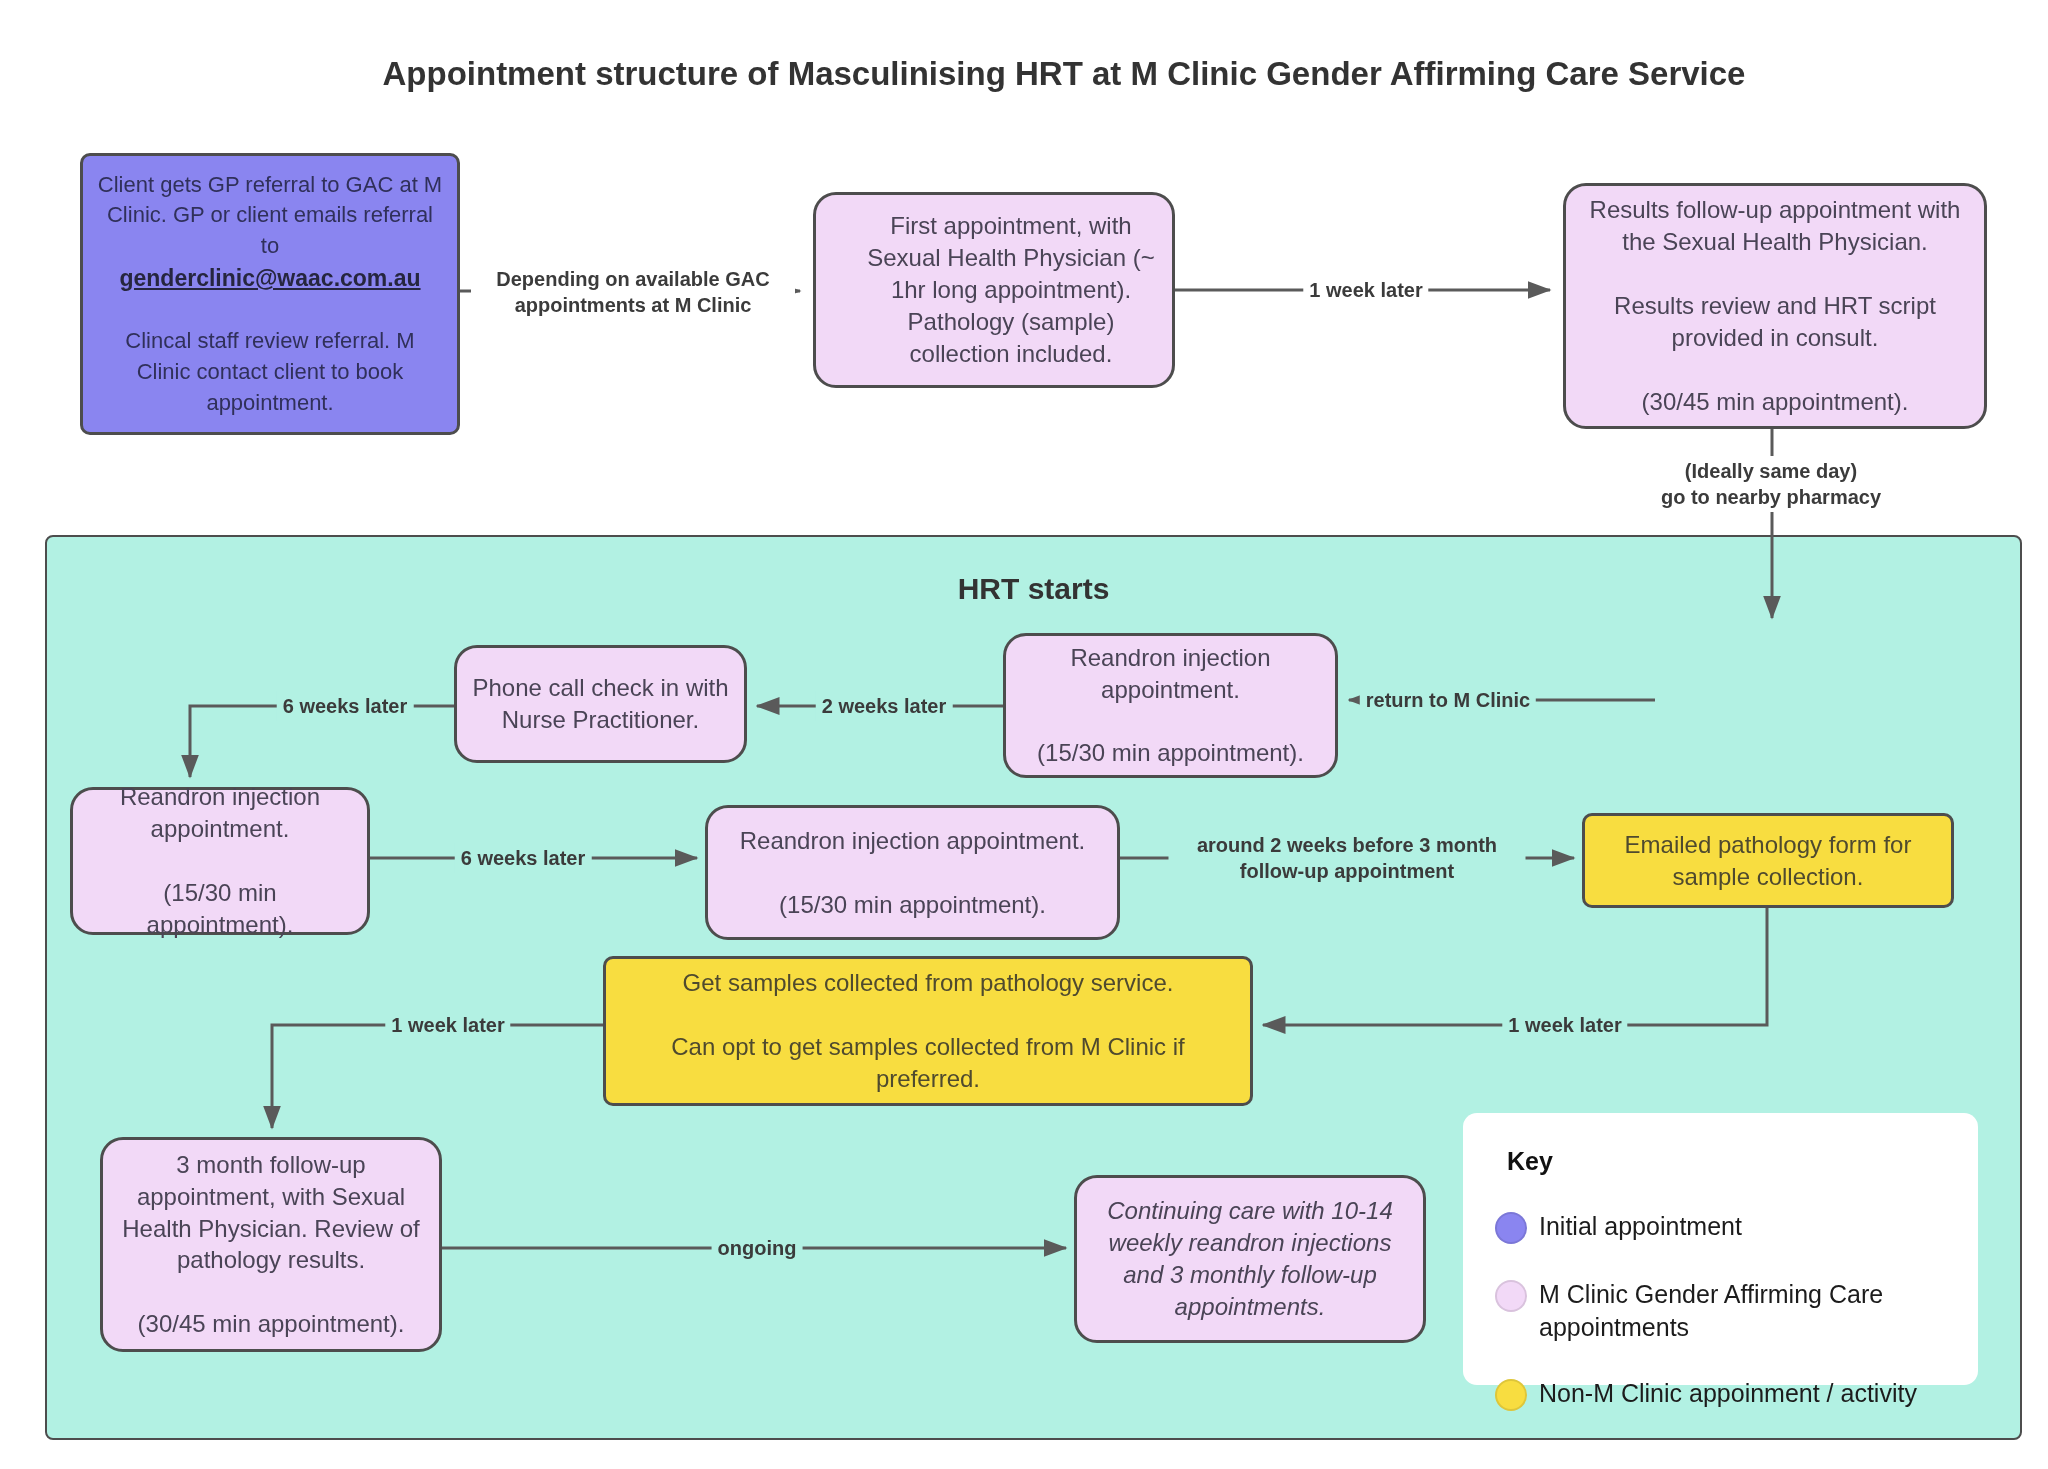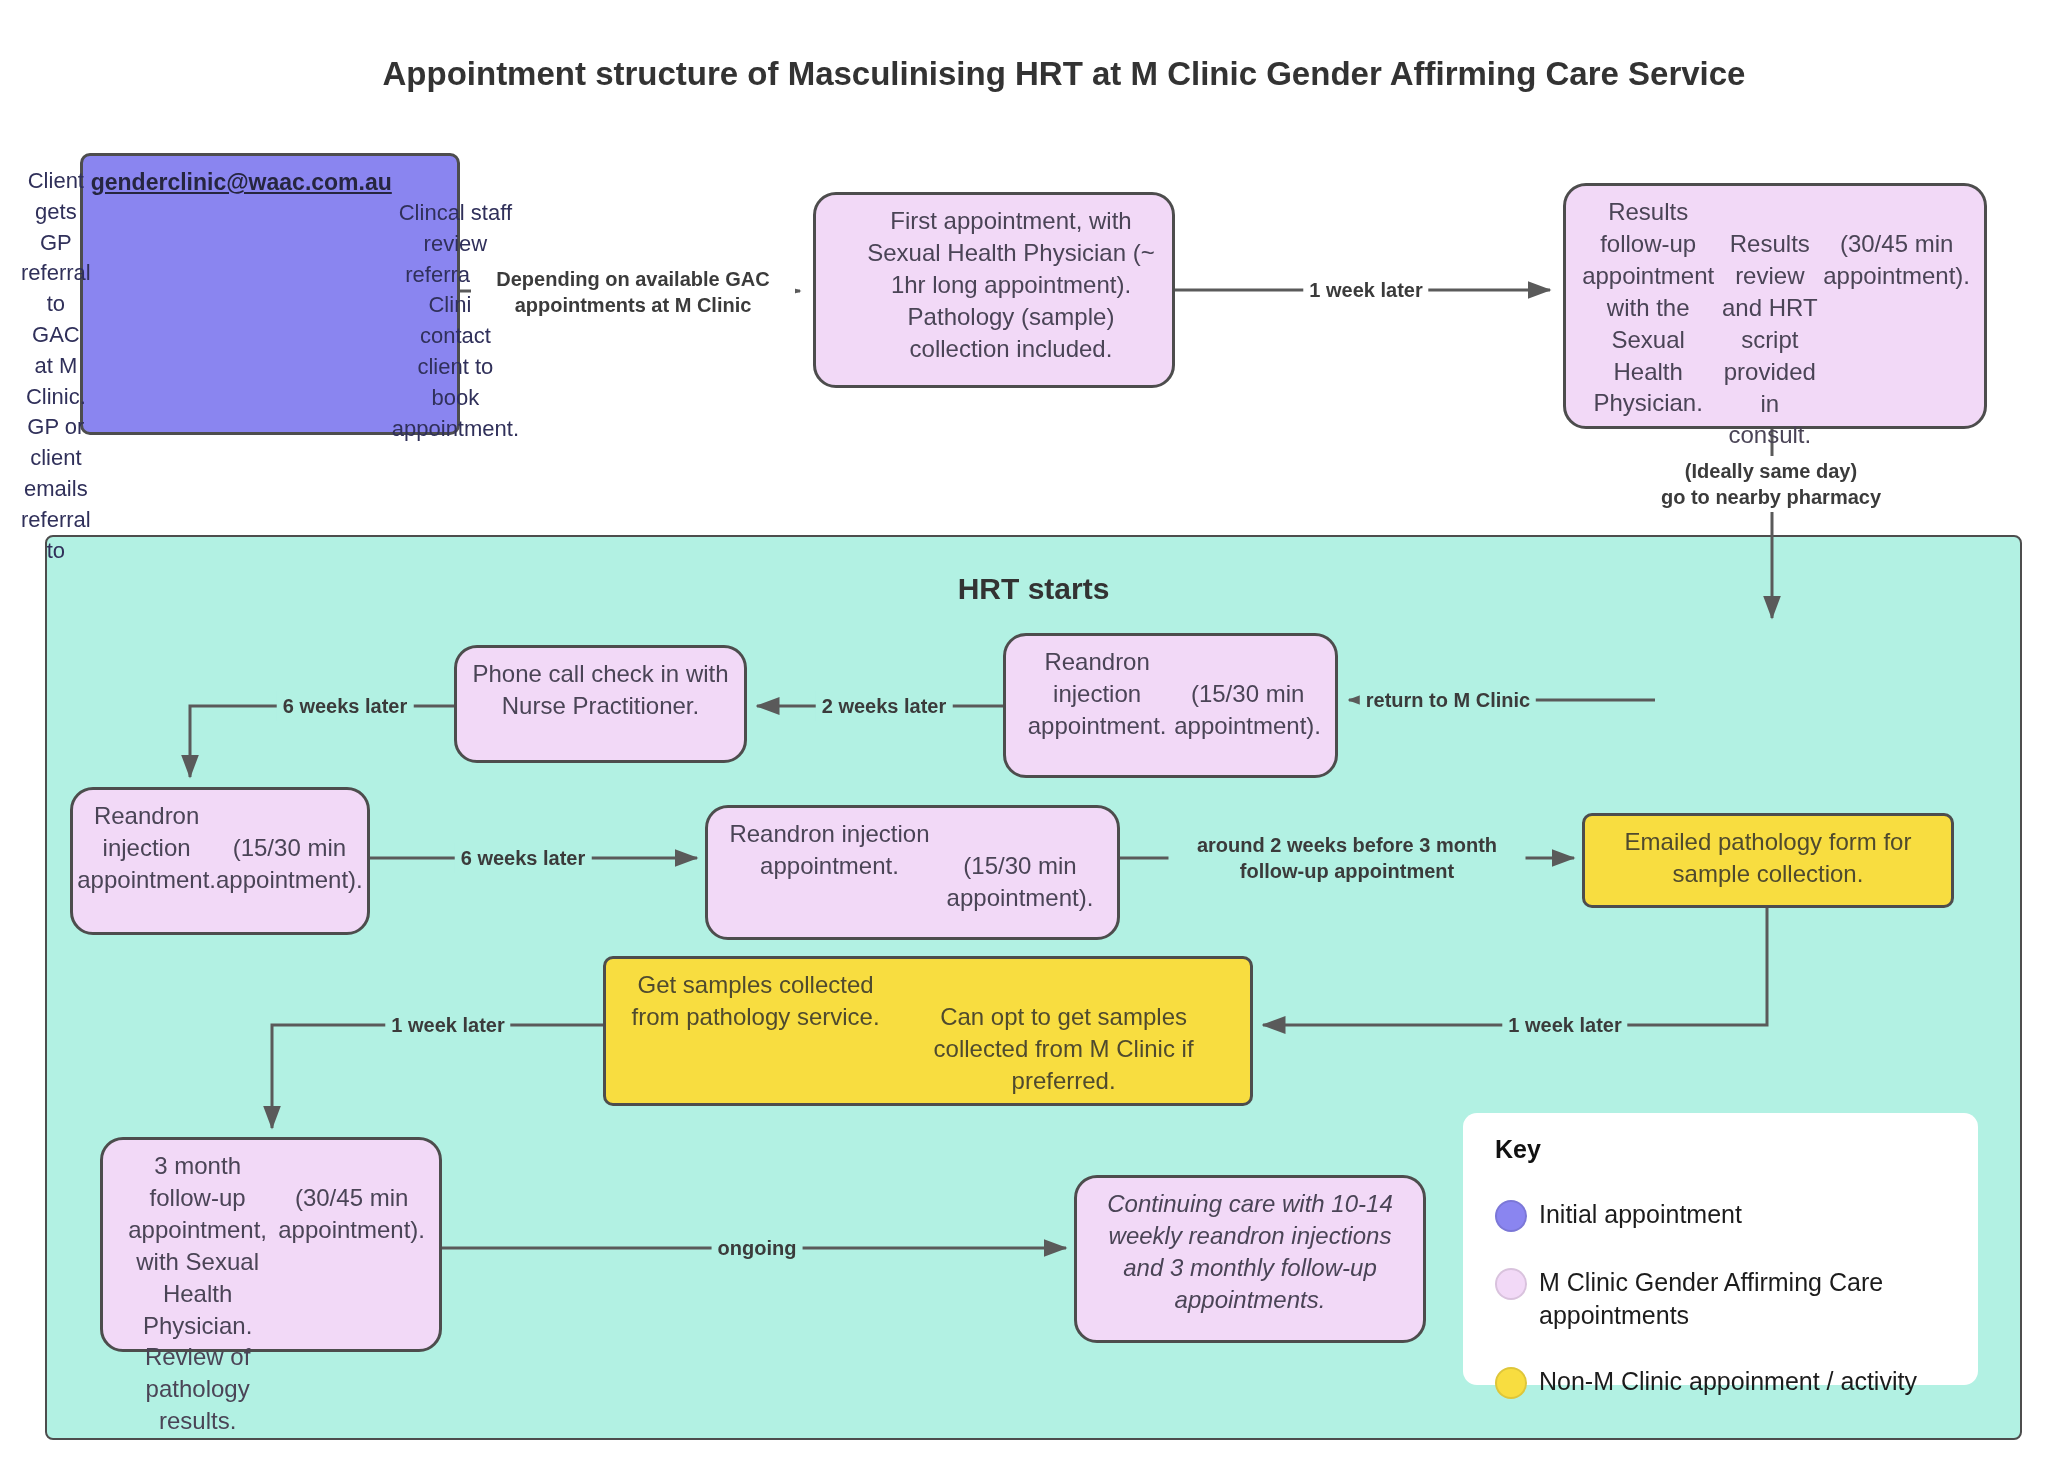--- a/index.html
+++ b/index.html
@@ -11,40 +11,40 @@
 
   .teal{position:absolute;left:45px;top:535px;width:1977px;height:905px;
         background:#b2f1e3;border:2px solid #4d4d4d;border-radius:8px;
         box-sizing:border-box;z-index:1;}
   .section-title{position:absolute;left:45px;top:572px;width:1977px;text-align:center;
          font-size:30px;font-weight:700;color:#333;z-index:3;}
 
   svg.wires{position:absolute;left:0;top:0;z-index:2;}
 
   .node{position:absolute;z-index:3;border:3px solid #4d4d4d;border-radius:10px;
-        display:flex;flex-direction:row;justify-content:center;text-align:center;
+        display:flex;flex-direction:column;justify-content:center;text-align:center;
         padding:10px 14px;box-sizing:border-box;font-size:24px;line-height:1.33;}
   .node p{margin:0;}
   .node p.gap{margin-top:32px;}
   .pink{background:#f2d9f7;color:#4a4456;border-radius:23px;}
   .blue{background:#8a85f0;color:#30305a;font-size:22px;line-height:1.4;}
   .yellow{background:#f8dd40;color:#4f4a2e;}
   .email{display:block;font-weight:700;text-decoration:underline;font-size:23px;color:#26263f;}
 
   .elabel{position:absolute;z-index:4;transform:translate(-50%,-50%);
           font-weight:700;font-size:20px;color:#3b3b3b;background:#fff;
           padding:2px 6px;white-space:nowrap;text-align:center;line-height:1.3;}
   .elabel.teal-bg{background:#b2f1e3;}
   .elabel.wrap{white-space:normal;}
   .elabel.pre{white-space:pre-line;}
 
   .key{position:absolute;left:1463px;top:1113px;width:515px;height:272px;
        background:#fff;border-radius:14px;z-index:3;box-sizing:border-box;
        padding:22px 32px;}
-  .key h3{margin:0;font-size:25px;font-weight:700;color:#111;}
+  .key h3{margin:12px;font-size:25px;font-weight:700;color:#111;}
   .key-item{display:flex;align-items:flex-start;gap:12px;margin-top:34px;
             font-size:25px;color:#1c1c1c;line-height:1.3;}
   .swatch{width:32px;height:32px;border-radius:50%;flex:0 0 32px;margin-top:2px;
           border:2px solid rgba(0,0,0,0.10);box-sizing:border-box;}
 </style>
 </head>
 <body>
 
 <div id="canvas">
 

